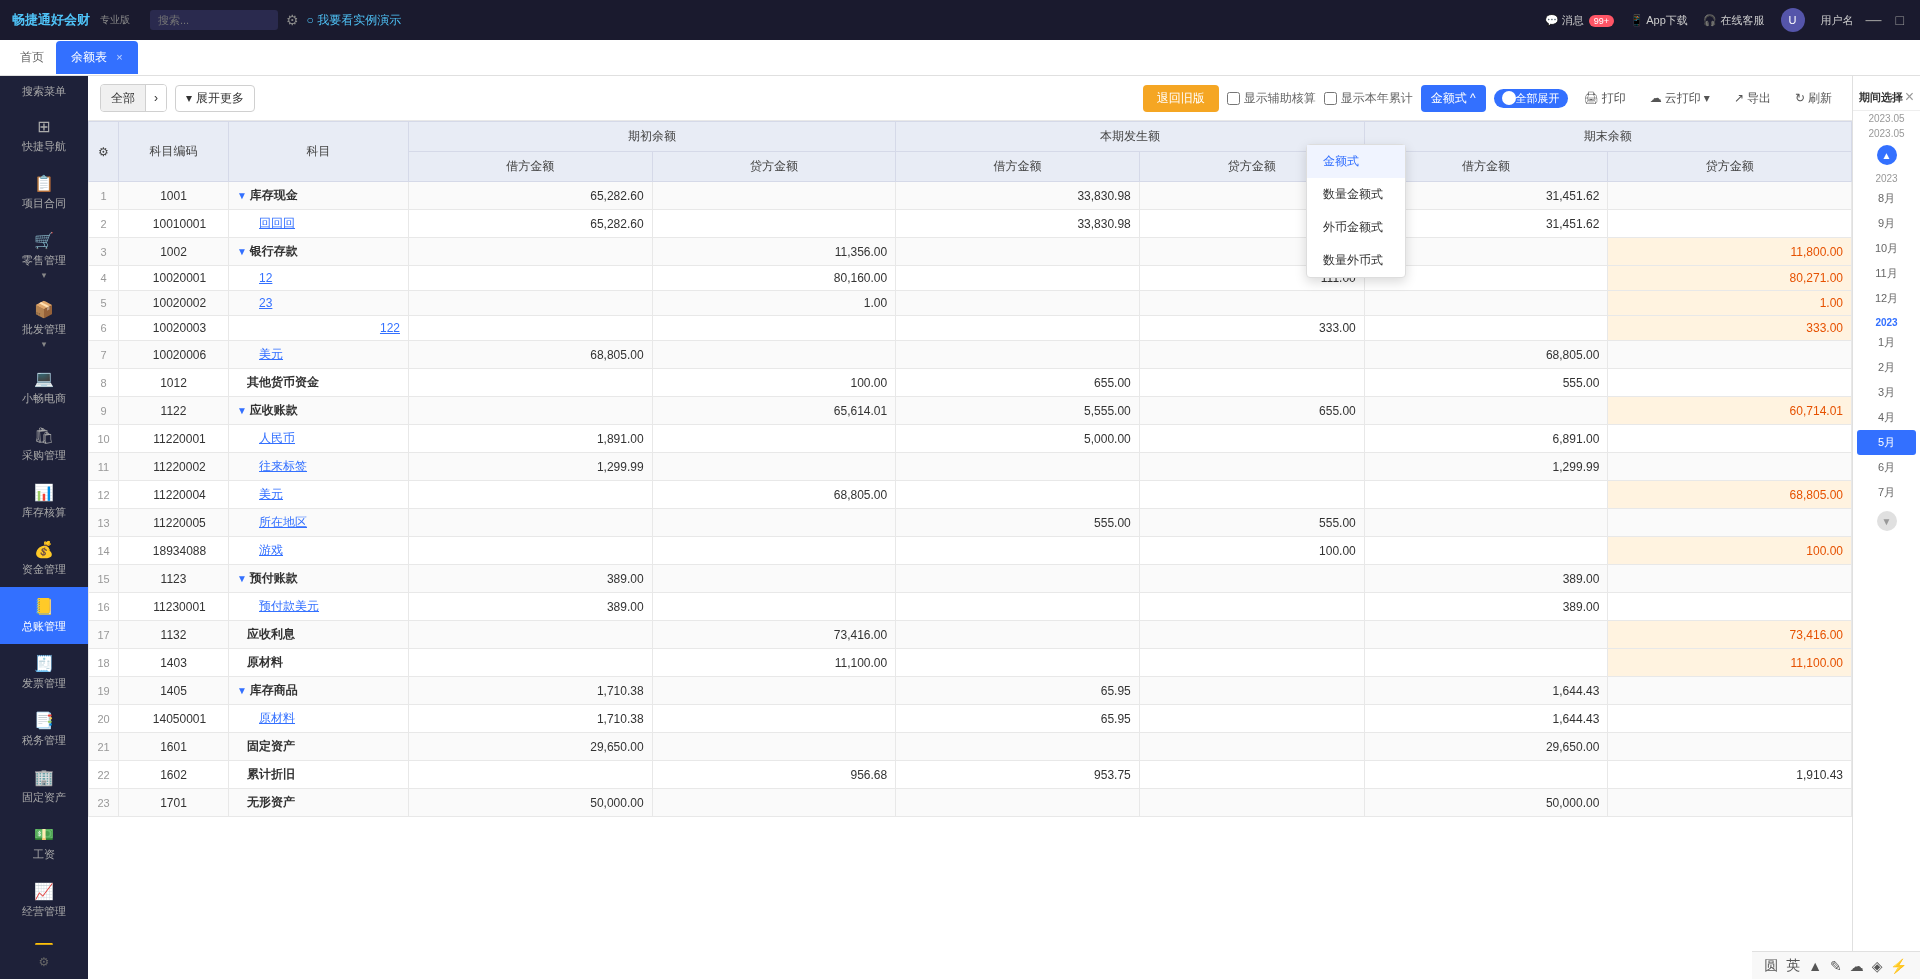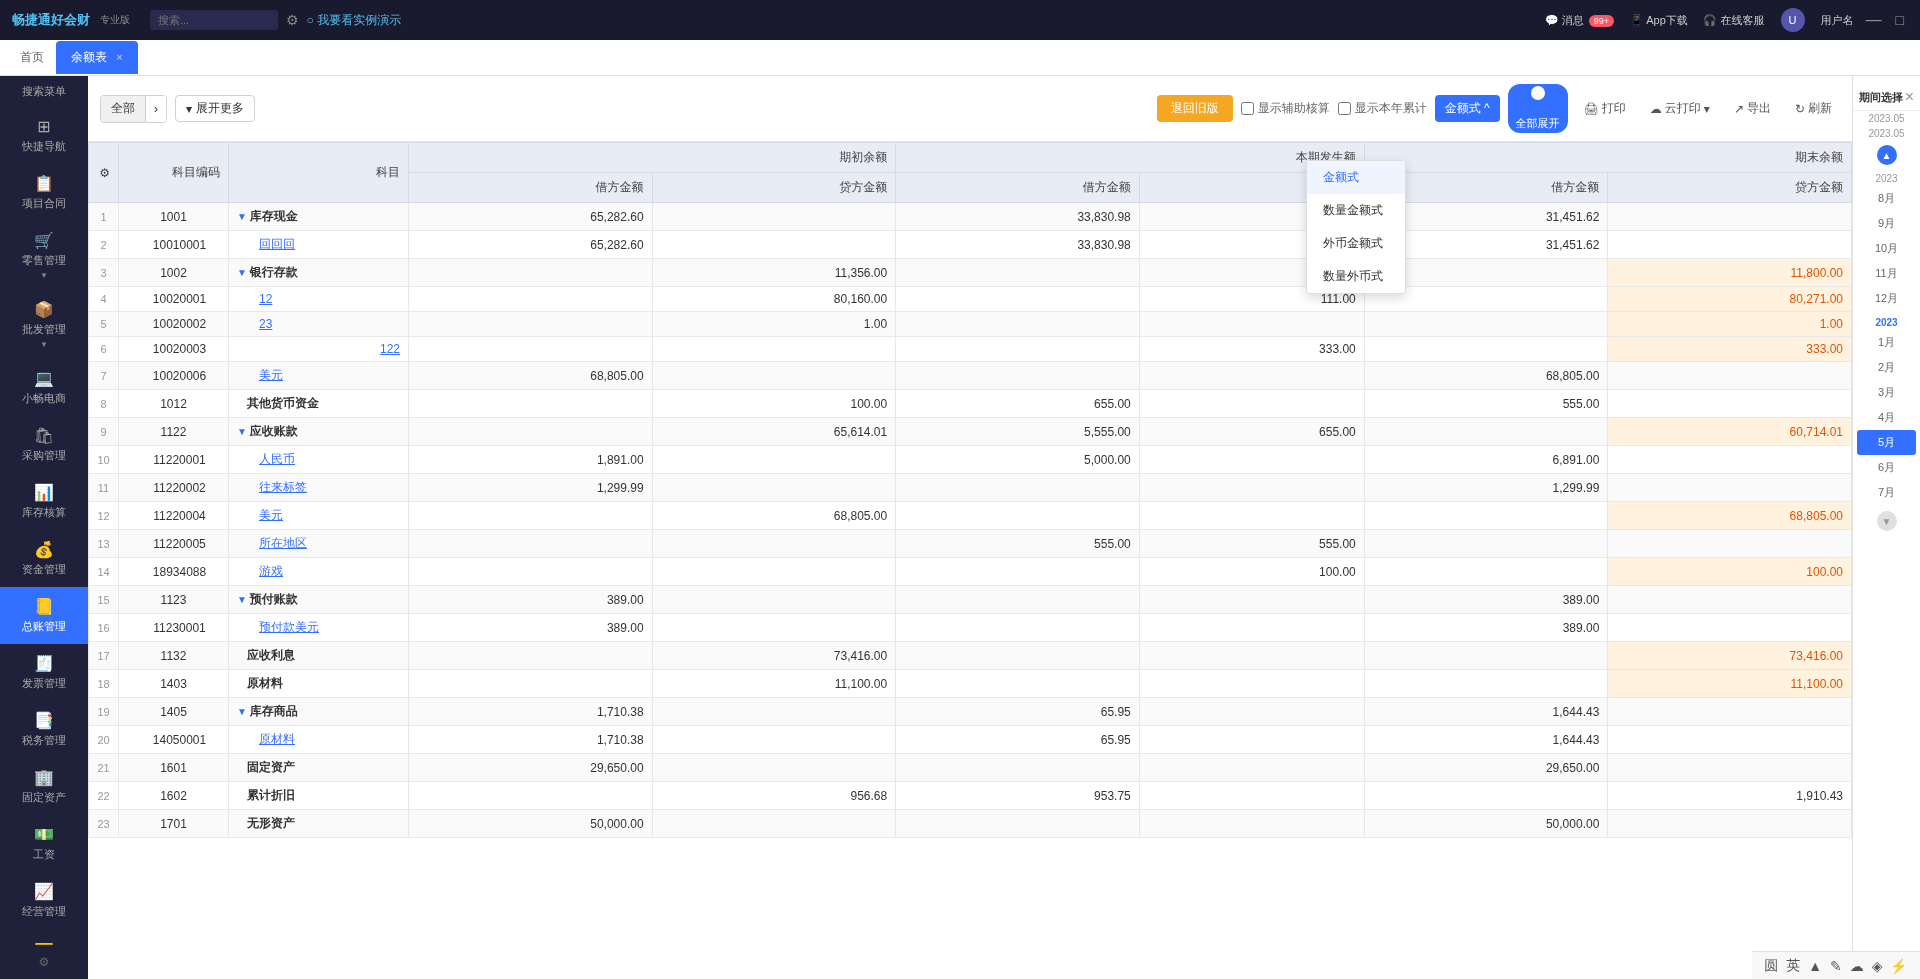--- a/index.html
+++ b/index.html
@@ -41,32 +41,32 @@
     .toolbar { display: flex; align-items: center; background: #fff; padding: 8px 12px; border-bottom: 1px solid #e8e8e8; gap: 8px; flex-shrink: 0; }
     .filter-all { display: flex; align-items: center; border: 1px solid #d0d0d0; border-radius: 4px; overflow: hidden; height: 28px; }
     .filter-all-label { padding: 0 10px; background: #f0f0f0; font-size: 12px; color: #333; height: 100%; display: flex; align-items: center; border-right: 1px solid #d0d0d0; }
     .filter-all-arrow { padding: 0 8px; background: #fff; cursor: pointer; height: 100%; display: flex; align-items: center; }
     .expand-btn { display: flex; align-items: center; gap: 4px; border: 1px solid #d0d0d0; border-radius: 4px; padding: 4px 10px; font-size: 12px; cursor: pointer; background: #fff; color: #333; }
     .toolbar-spacer { flex: 1; }
     .btn-return { background: #f5a623; color: #fff; border: none; border-radius: 4px; padding: 5px 14px; font-size: 12px; cursor: pointer; }
     .checkbox-label { display: flex; align-items: center; gap: 4px; font-size: 12px; color: #666; cursor: pointer; }
     .checkbox-label input { margin: 0; }
     .btn-amount-style { background: #3370ff; color: #fff; border: none; border-radius: 4px; padding: 5px 10px; font-size: 12px; cursor: pointer; display: flex; align-items: flex-start; gap: 4px; position: relative; }
-    .toggle-switch { display: flex; align-items: center; gap: 16px; background: #3370ff; border-radius: 12px; padding: 2px 8px; color: #fff; font-size: 11px; cursor: pointer; flex-direction: column; }
+    .toggle-switch { display: flex; align-items: center; gap: 0; background: #3370ff; border-radius: 12px; padding: 2px 8px; color: #fff; font-size: 11px; cursor: pointer; }
     .toggle-knob { width: 14px; height: 14px; background: #fff; border-radius: 50%; }
     .btn-print { display: flex; align-items: center; gap: 3px; color: #555; font-size: 12px; cursor: pointer; padding: 4px 8px; }
     .btn-cloud-print { display: flex; align-items: center; gap: 3px; color: #555; font-size: 12px; cursor: pointer; padding: 4px 8px; }
     .btn-export { display: flex; align-items: center; gap: 3px; color: #555; font-size: 12px; cursor: pointer; padding: 4px 8px; }
     .btn-refresh { display: flex; align-items: center; gap: 3px; color: #555; font-size: 12px; cursor: pointer; padding: 4px 8px; }
 
     
     .table-container { flex: 1; overflow: auto; background: #fff; margin: 0; }
     .data-table { width: 100%; border-collapse: collapse; font-size: 12px; }
     .data-table thead { position: sticky; top: 0; z-index: 10; }
-    .data-table th { background: #e8ecf5; padding: 6px 8px; text-align: right; border: 1px solid #d5d9e8; font-weight: normal; color: #444; white-space: nowrap; }
+    .data-table th { background: #e8ecf5; padding: 6px 8px; text-align: center; border: 1px solid #d5d9e8; font-weight: normal; color: #444; white-space: nowrap; }
     .data-table td { padding: 5px 8px; border: 1px solid #e8e8e8; text-align: center; white-space: nowrap; }
     .data-table tr:nth-child(odd) td { background: #fafafa; }
     .th-group { background: #dce2f0; }
     .row-parent td { font-weight: 500; }
     .row-amount-right { text-align: right !important; }
     .td-highlight { background: #fff3e0 !important; color: #e65100; }
     .col-settings { width: 30px; background: #e8ecf5; }
     .col-code { width: 110px; }
     .col-name { width: 180px; }
     .link-text { color: #3370ff; text-decoration: underline; cursor: pointer; }
@@ -237,21 +237,21 @@
       <div class="btn-export">
         <span>↗</span>
         <span>导出</span>
       </div>
       <div class="btn-refresh">
         <span>↻</span>
         <span>刷新</span>
       </div>
     </div>
 
-    <div class="dropdown-menu" style="top: 84px; right: 446px;">
+    <div class="dropdown-menu" style="top: 68px; right: 446px;">
       <div class="dropdown-item active">金额式</div>
       <div class="dropdown-item">数量金额式</div>
       <div class="dropdown-item">外币金额式</div>
       <div class="dropdown-item">数量外币式</div>
     </div>
 
     <div class="table-container">
       <table class="data-table">
         <thead>
           <tr>

